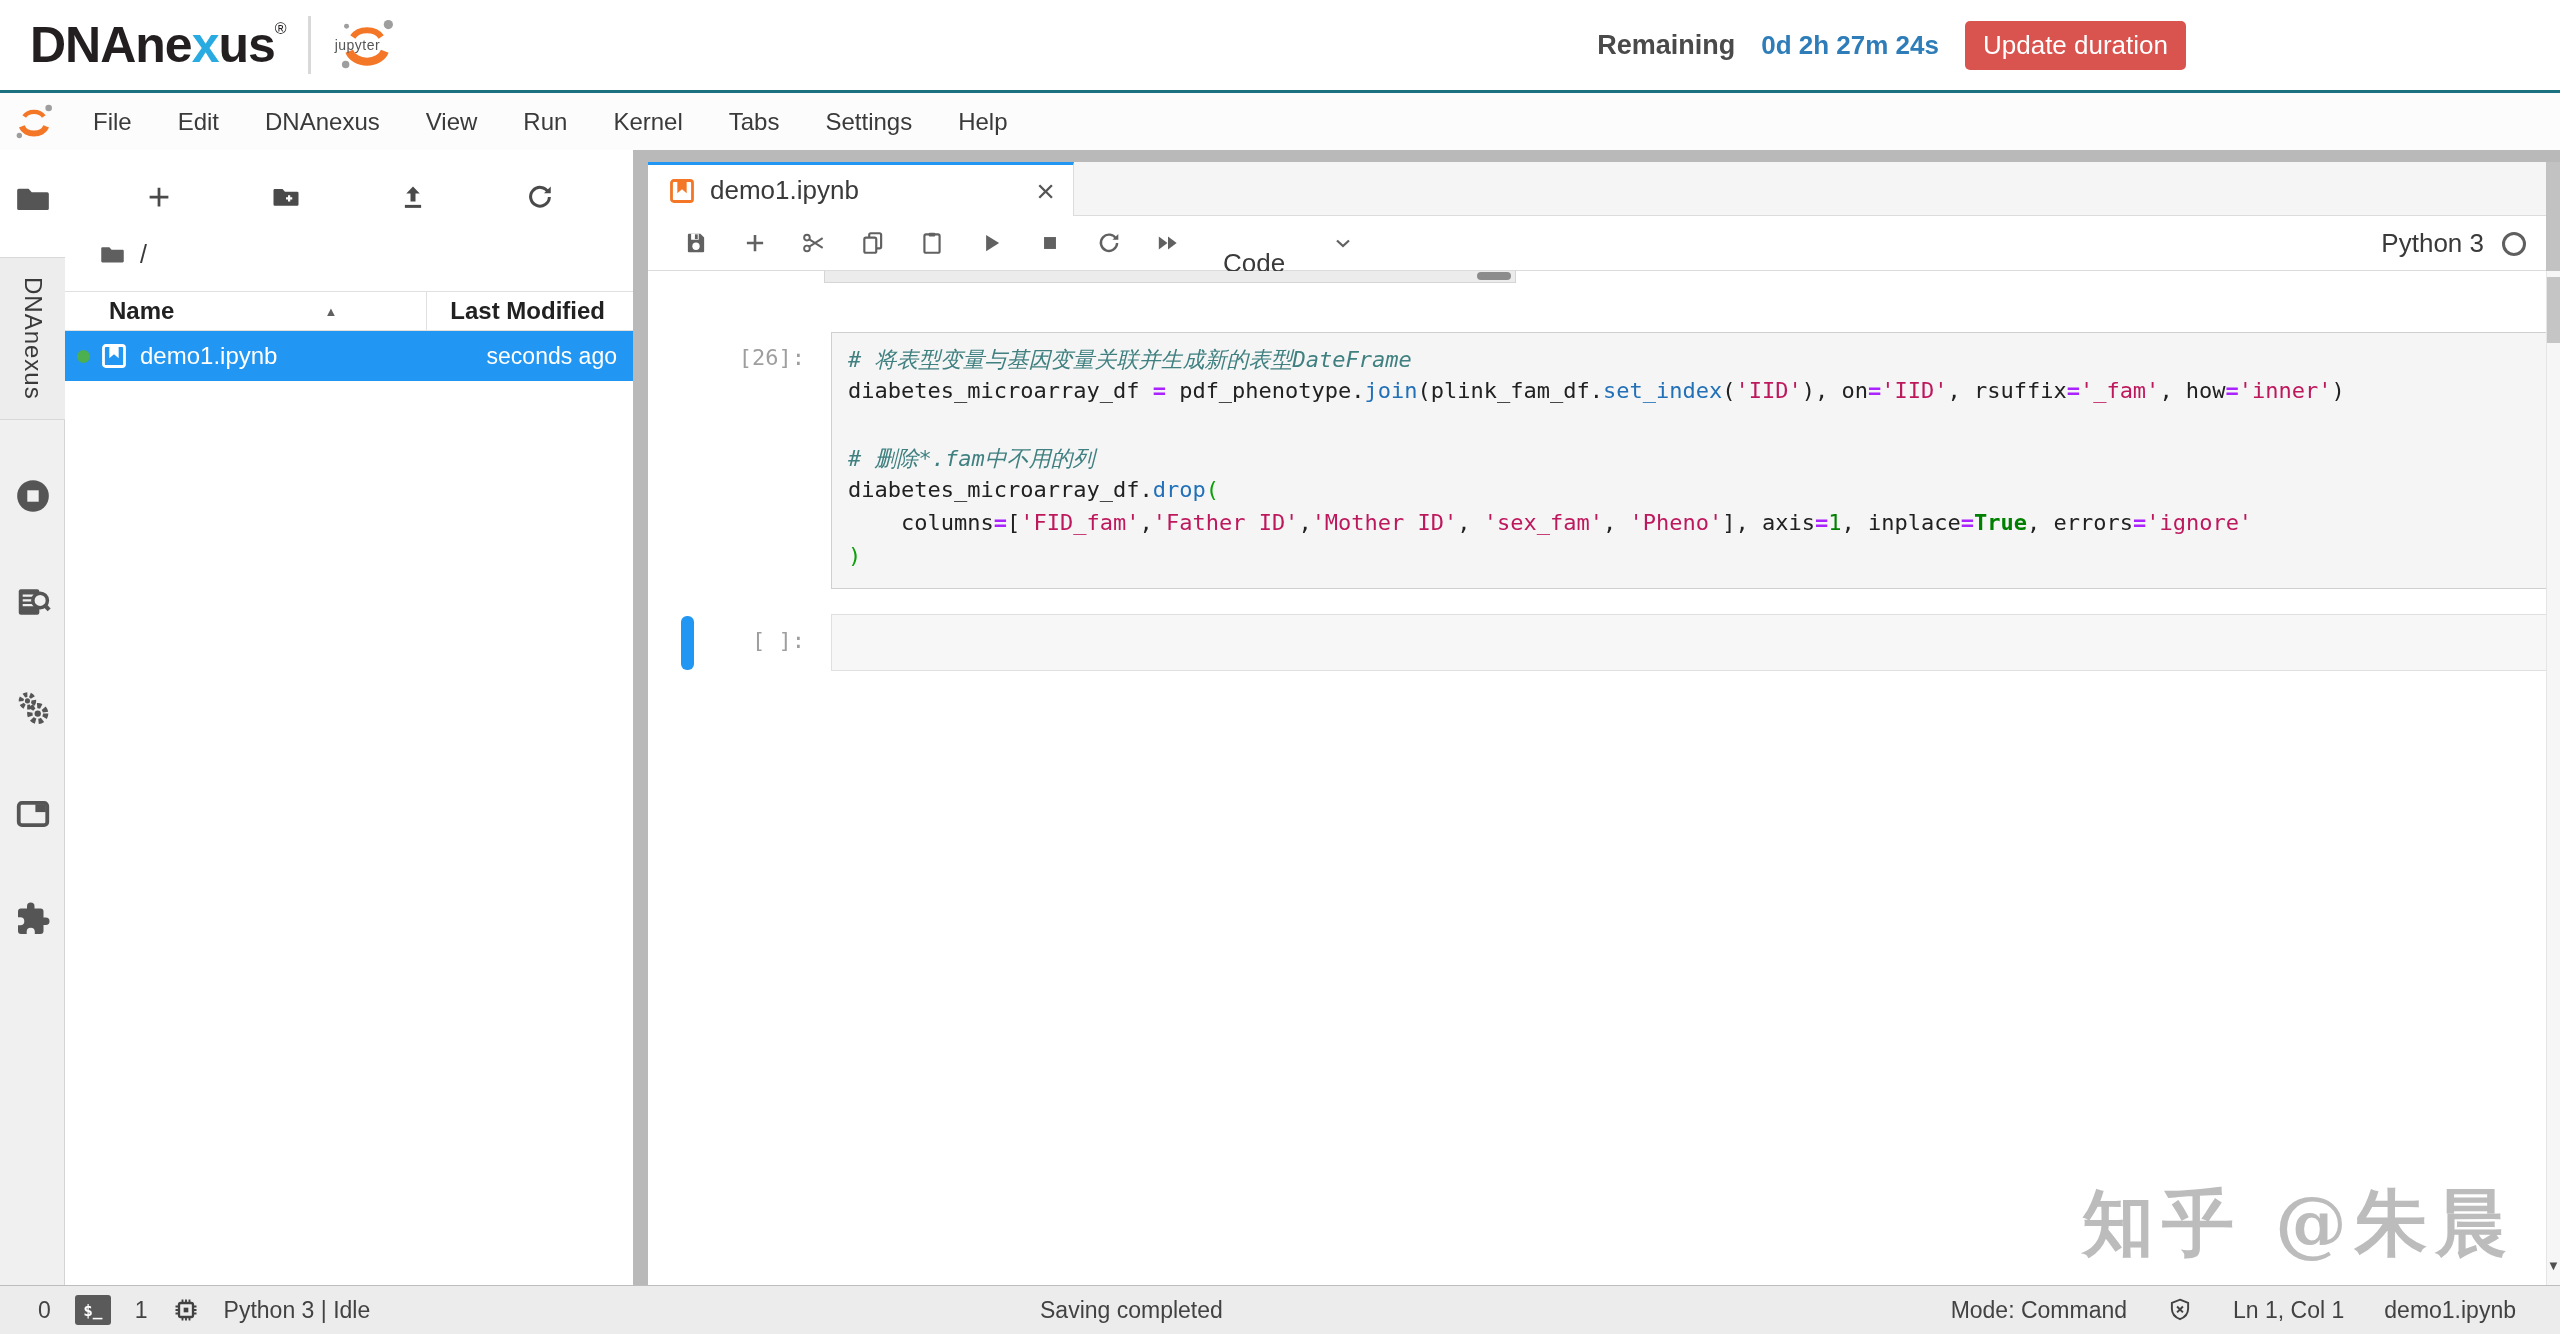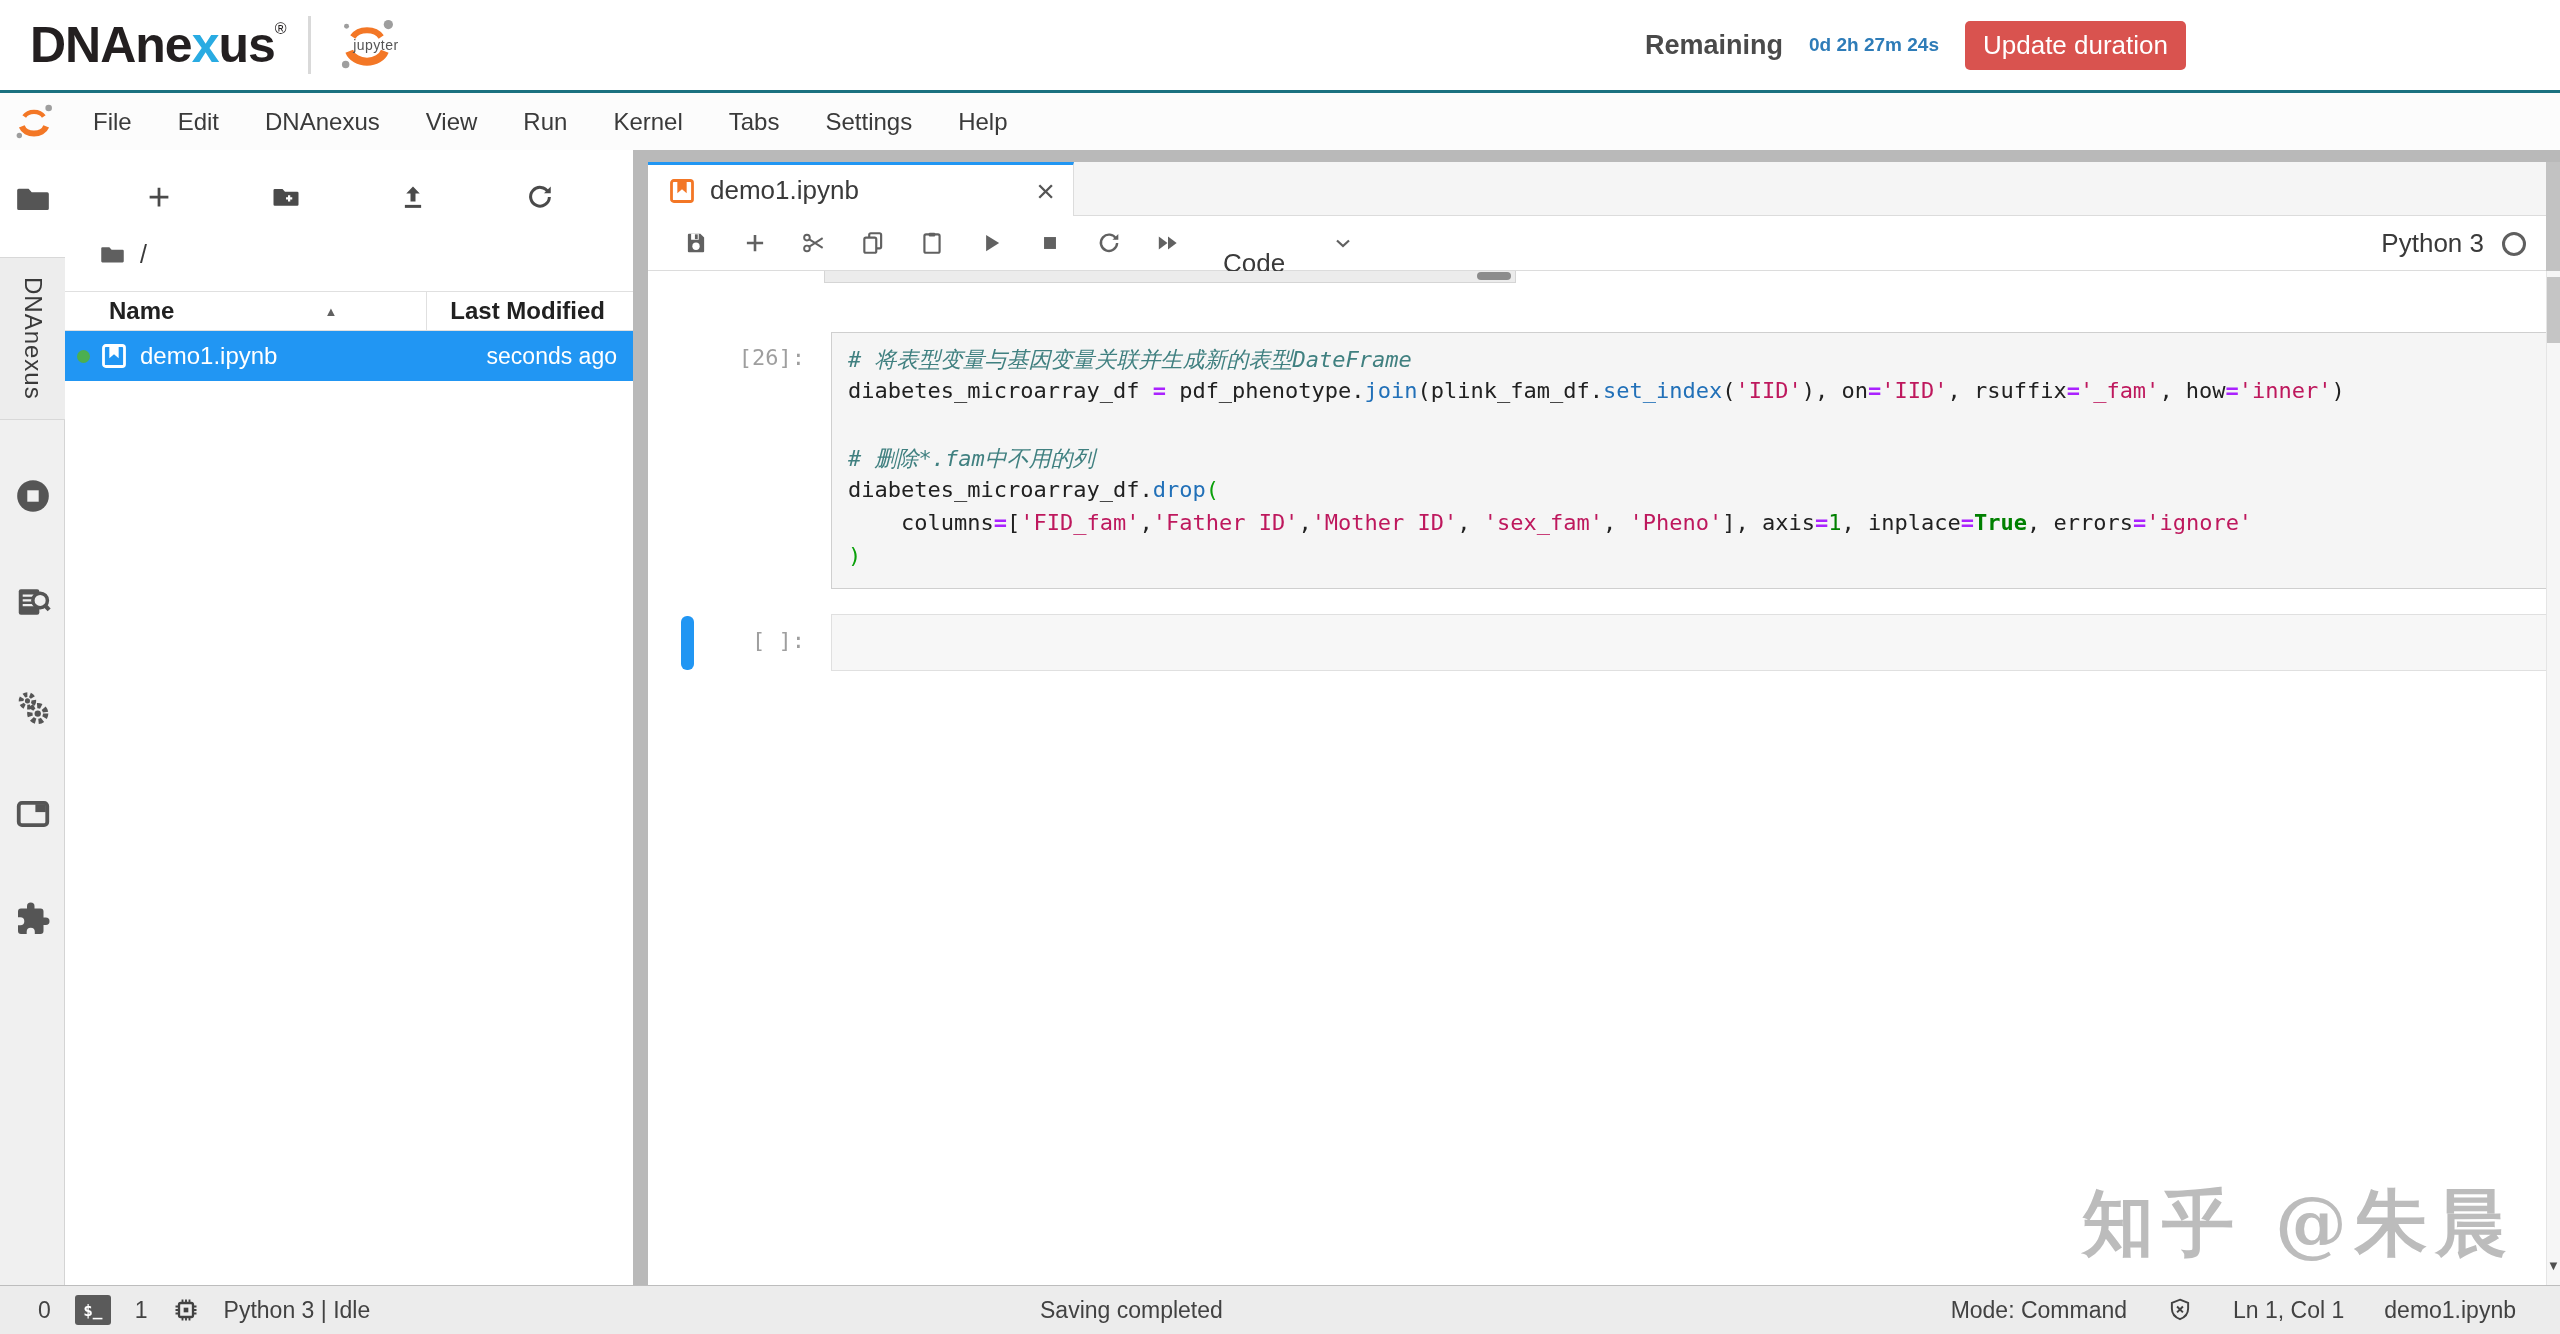--- a/index.html
+++ b/index.html
@@ -8,25 +8,25 @@
 
   
   #topbar { position:absolute; left:0; top:0; width:2236px; height:90px; background:#fff; }
   .brand-wrap { position:absolute; left:30px; top:0; height:90px; display:flex; align-items:center; }
   .brand { font-size:50px; font-weight:800; color:#231f20; letter-spacing:-1px; }
   .brand .bx { color:#29abe2; }
   .brand sup { font-size:16px; font-weight:400; vertical-align:28px; }
   .brand-divider { width:3px; height:58px; background:#d9d9d9; margin:0 24px 0 22px; }
   .juplogo { position:relative; width:64px; height:64px; }
   .juplogo svg { position:absolute; left:0; top:0; }
-  .juplogo .jtext { position:absolute; left:0; top:24px; width:64px; text-align:right;
+  .juplogo .jtext { position:absolute; left:0; top:24px; width:64px; text-align:left;
                     font-size:14px; color:#555; letter-spacing:0.5px; }
   .top-right { position:absolute; right:50px; top:0; height:90px; display:flex; align-items:center; gap:26px; }
   .remaining-label { font-size:27px; font-weight:700; color:#4a4a4a; }
-  .remaining-time { font-size:19px; font-weight:700; color:#2e7cb8; }
+  .remaining-time { font-size:26px; font-weight:700; color:#2e7cb8; }
   .update-btn { background:#d9534f; color:#fff; font-size:26px; border:none; border-radius:5px;
                 padding:9px 18px; font-family:"Liberation Sans", sans-serif; }
   #teal-rule { position:absolute; left:0; top:90px; width:2560px; height:3px; background:#1b7180; }
 
   
   #menubar { position:absolute; left:0; top:93px; width:2560px; height:57px; background:#fcfcfc;
              display:flex; align-items:center; }
   .menu-logo { margin:0 14px 0 12px; width:44px; height:44px; }
   .menu-item { font-size:24px; color:#3a3a3a; padding:0 23px; height:57px; line-height:57px; }
 

